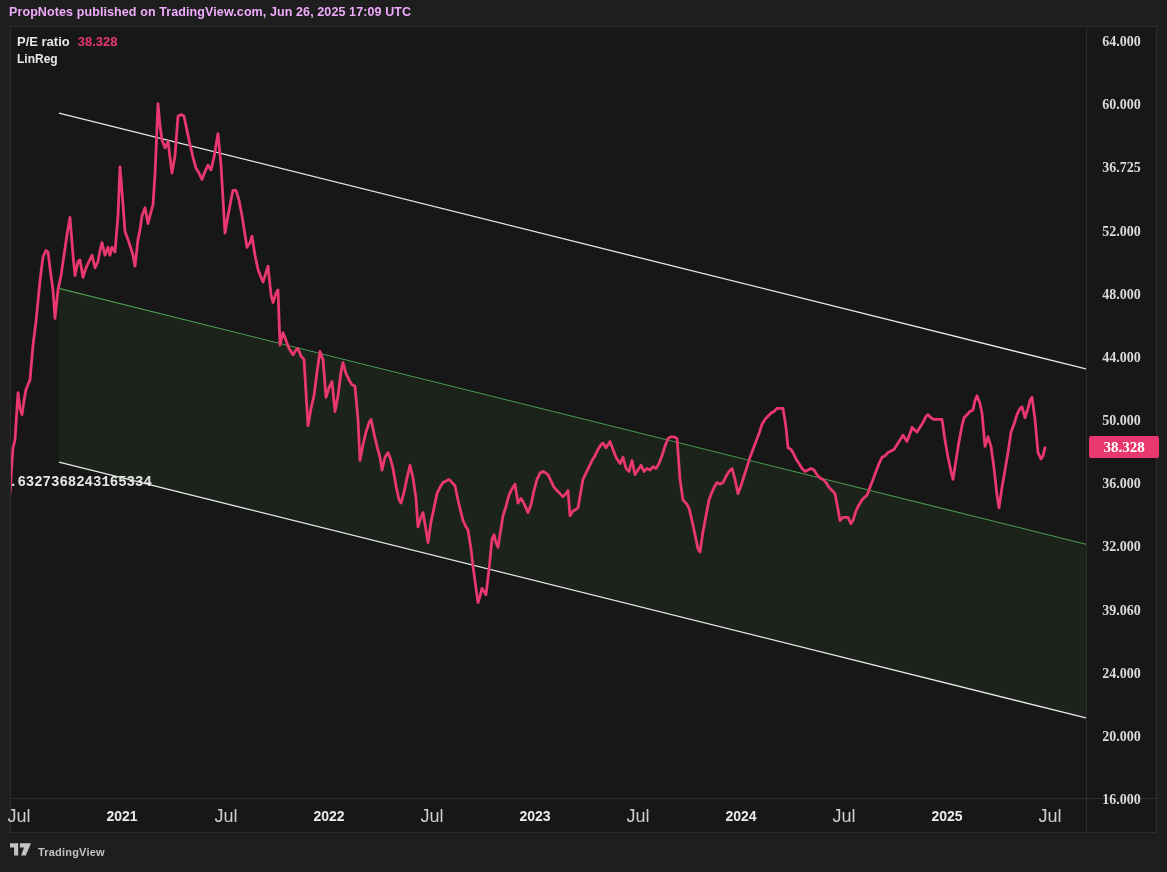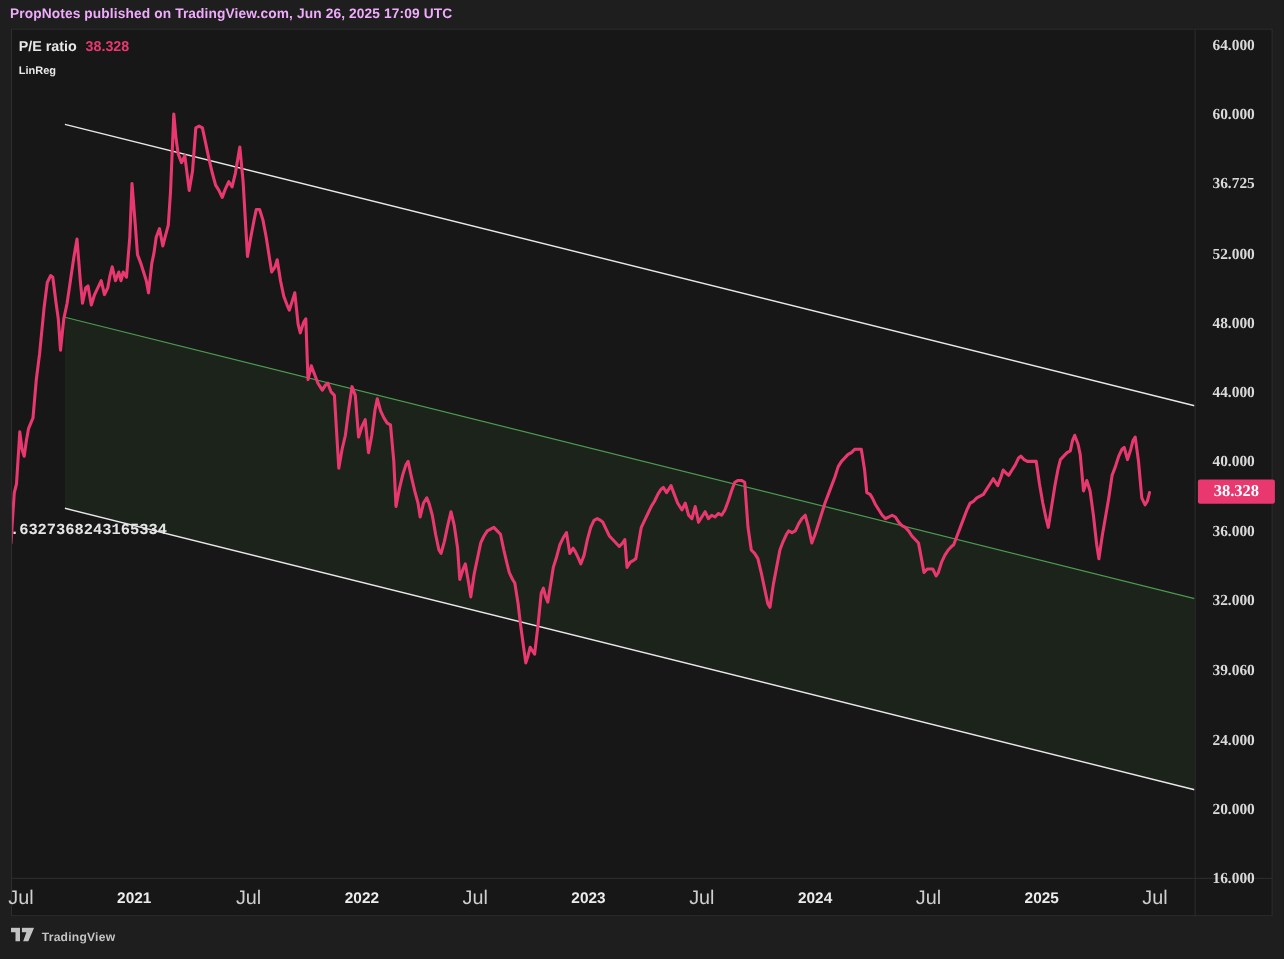--- a/index.html
+++ b/index.html
@@ -15,21 +15,21 @@
   
   #v-sep{position:absolute;left:1086px;top:27px;width:1px;height:806px;background:#2d2d30;}
   #h-sep{position:absolute;left:11px;top:798px;width:1146px;height:1px;background:#2d2d30;}
   
   #plot{position:absolute;left:11px;top:27px;width:1075px;height:771px;}
   
   #legend{position:absolute;left:17px;top:34px;}
   #legend .row1{display:flex;align-items:baseline;gap:8px;}
   #legend .title{font-size:13px;font-weight:700;color:#e8e8e8;}
   #legend .value{font-size:13px;font-weight:700;color:#e8386f;}
-  #legend .row2{font-size:10px;font-weight:700;color:#e8e8e8;margin-top:10px;}
+  #legend .row2{font-size:12px;font-weight:700;color:#e8e8e8;margin-top:3px;}
   
   .ytick{position:absolute;left:1087px;width:69px;height:20px;line-height:20px;
          text-align:center;font-family:"Liberation Serif",serif;font-weight:600;
          font-size:14px;color:#dadada;}
   
   #badge{position:absolute;left:1089px;width:70px;height:22px;background:#e8386f;
          border-radius:2px;text-align:center;line-height:22px;
          font-family:"Liberation Serif",serif;font-weight:700;font-size:15px;color:#ffffff;}
   
   .xtick{position:absolute;top:806px;height:20px;line-height:20px;transform:translateX(-50%);
@@ -77,21 +77,21 @@
 
   <div id="partial-label">.6327368243165334</div>
 
   <div id="price-scale">
       <div class="ytick" style="top: 32px;">64.000</div>
       <div class="ytick" style="top: 95.2px;">60.000</div>
       <div class="ytick" style="top: 158.3px;">36.725</div>
       <div class="ytick" style="top: 221.5px;">52.000</div>
       <div class="ytick" style="top: 284.7px;">48.000</div>
       <div class="ytick" style="top: 347.8px;">44.000</div>
-      <div class="ytick" style="top: 411px;">40.000</div>
+      <div class="ytick" style="top: 411px;">50.000</div>
       <div class="ytick" style="top: 474.2px;">36.000</div>
       <div class="ytick" style="top: 537.3px;">32.000</div>
       <div class="ytick" style="top: 600.5px;">39.060</div>
       <div class="ytick" style="top: 663.7px;">24.000</div>
       <div class="ytick" style="top: 726.8px;">20.000</div>
       <div class="ytick" style="top: 790px;">16.000</div>
     </div>
   <div id="badge" style="top: 436px;">38.328</div>
 
   <div id="time-scale">

